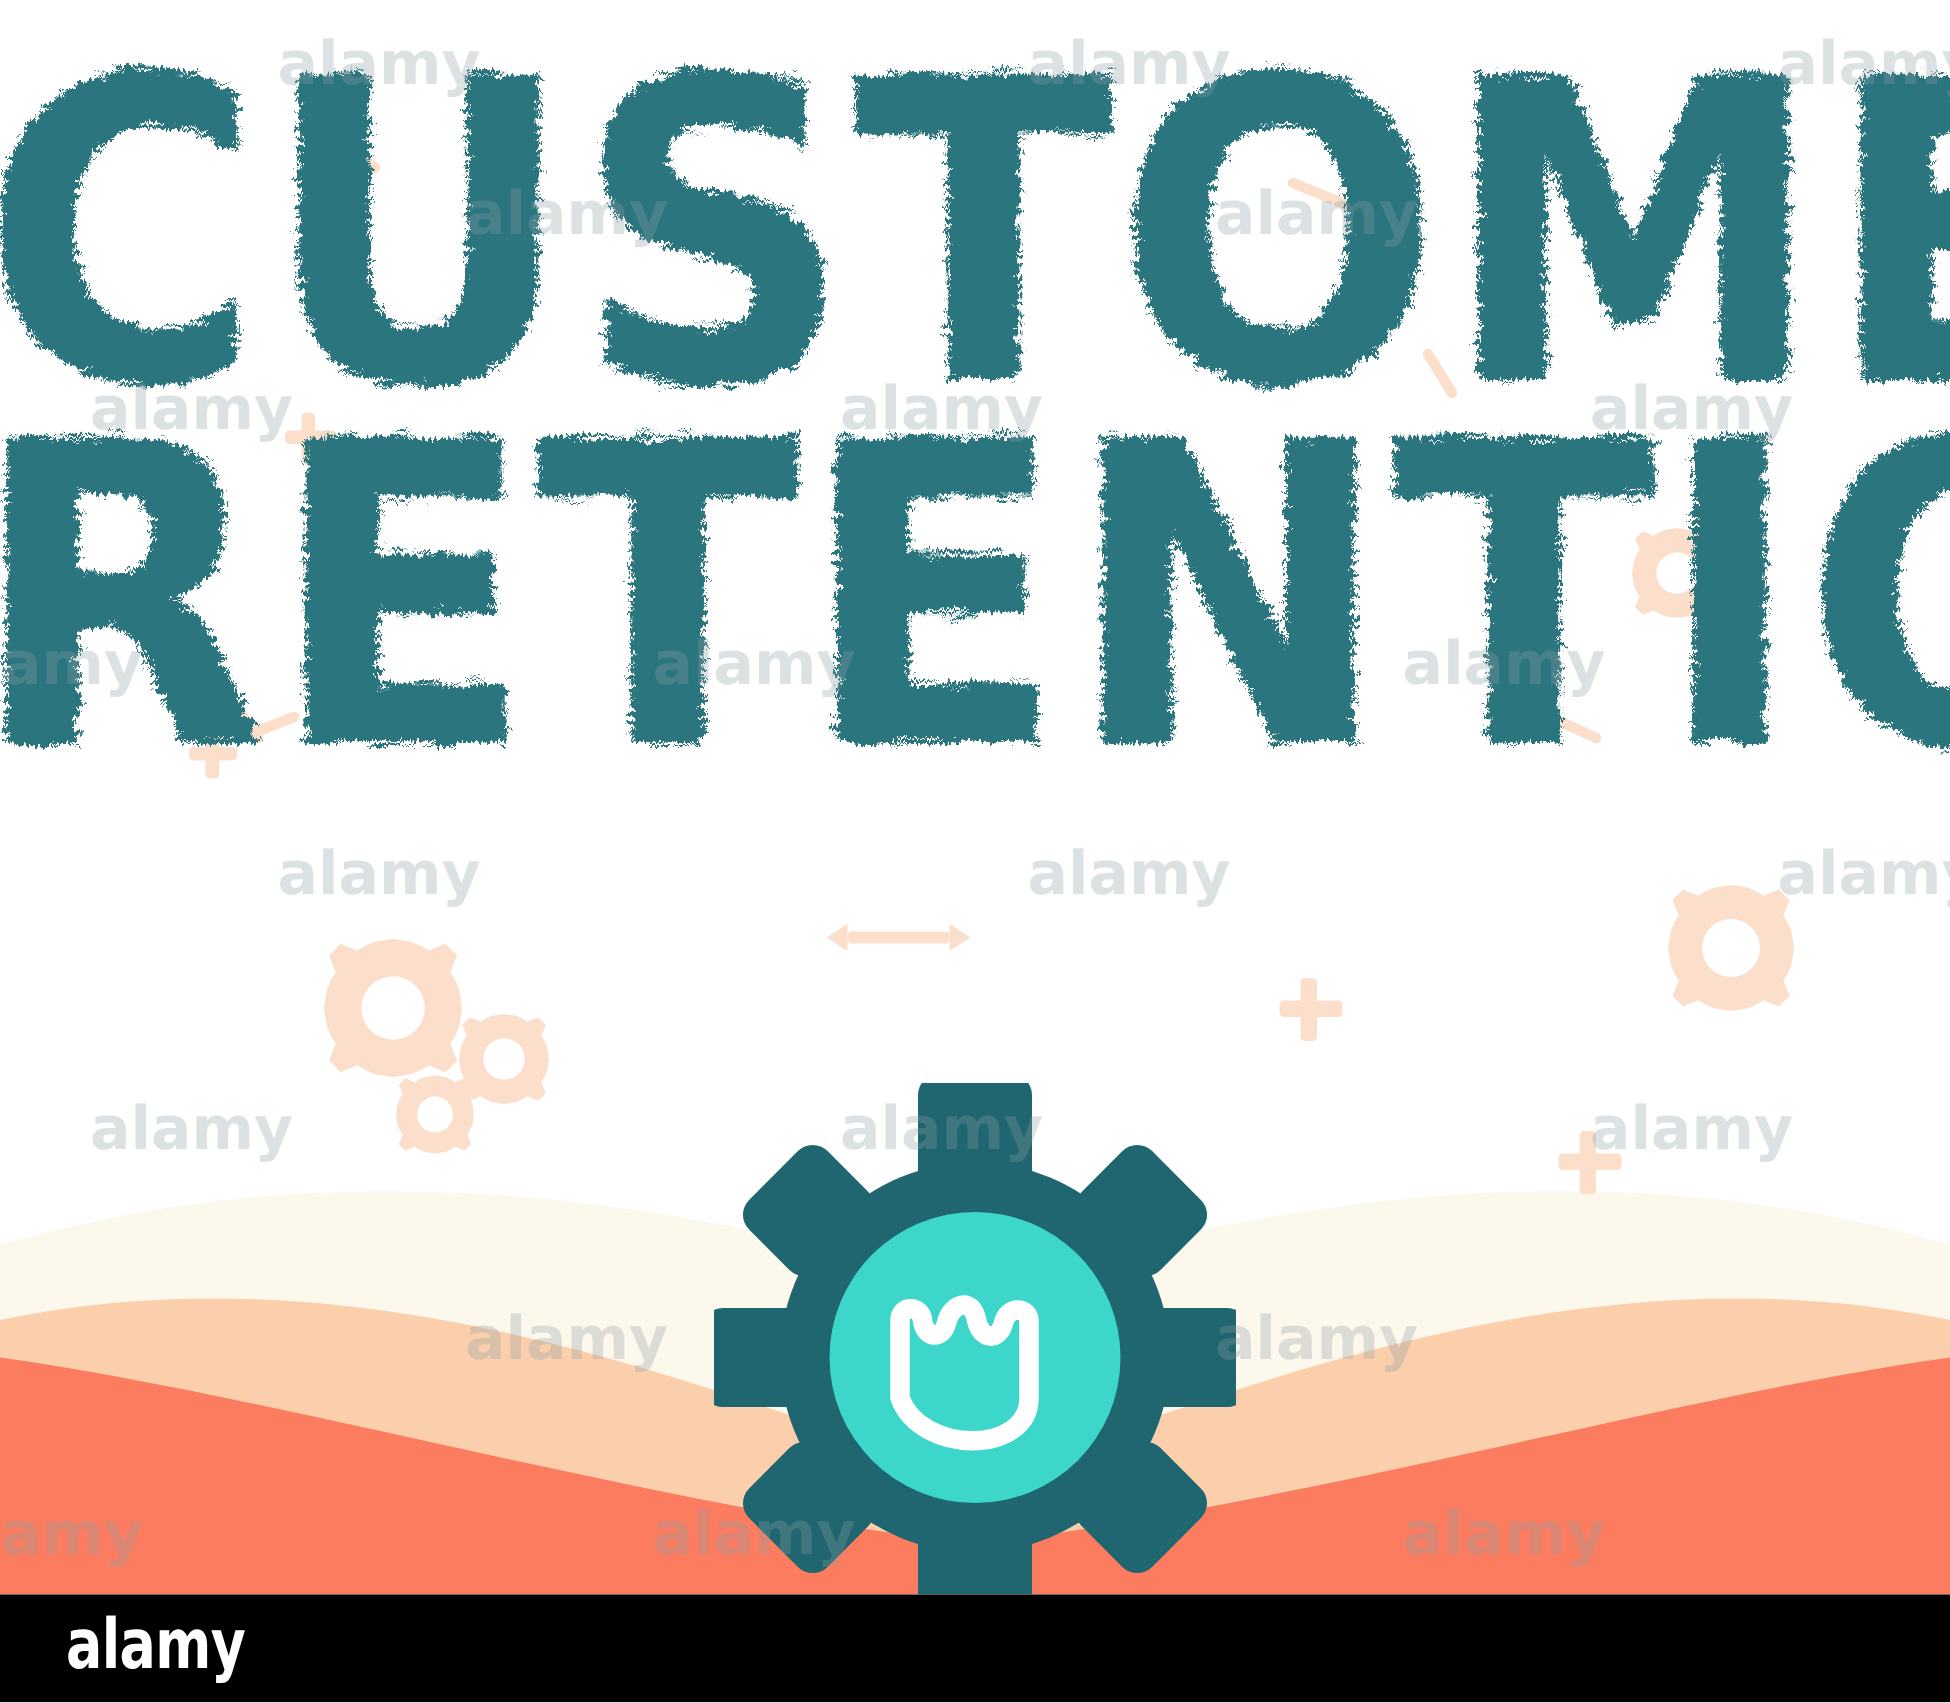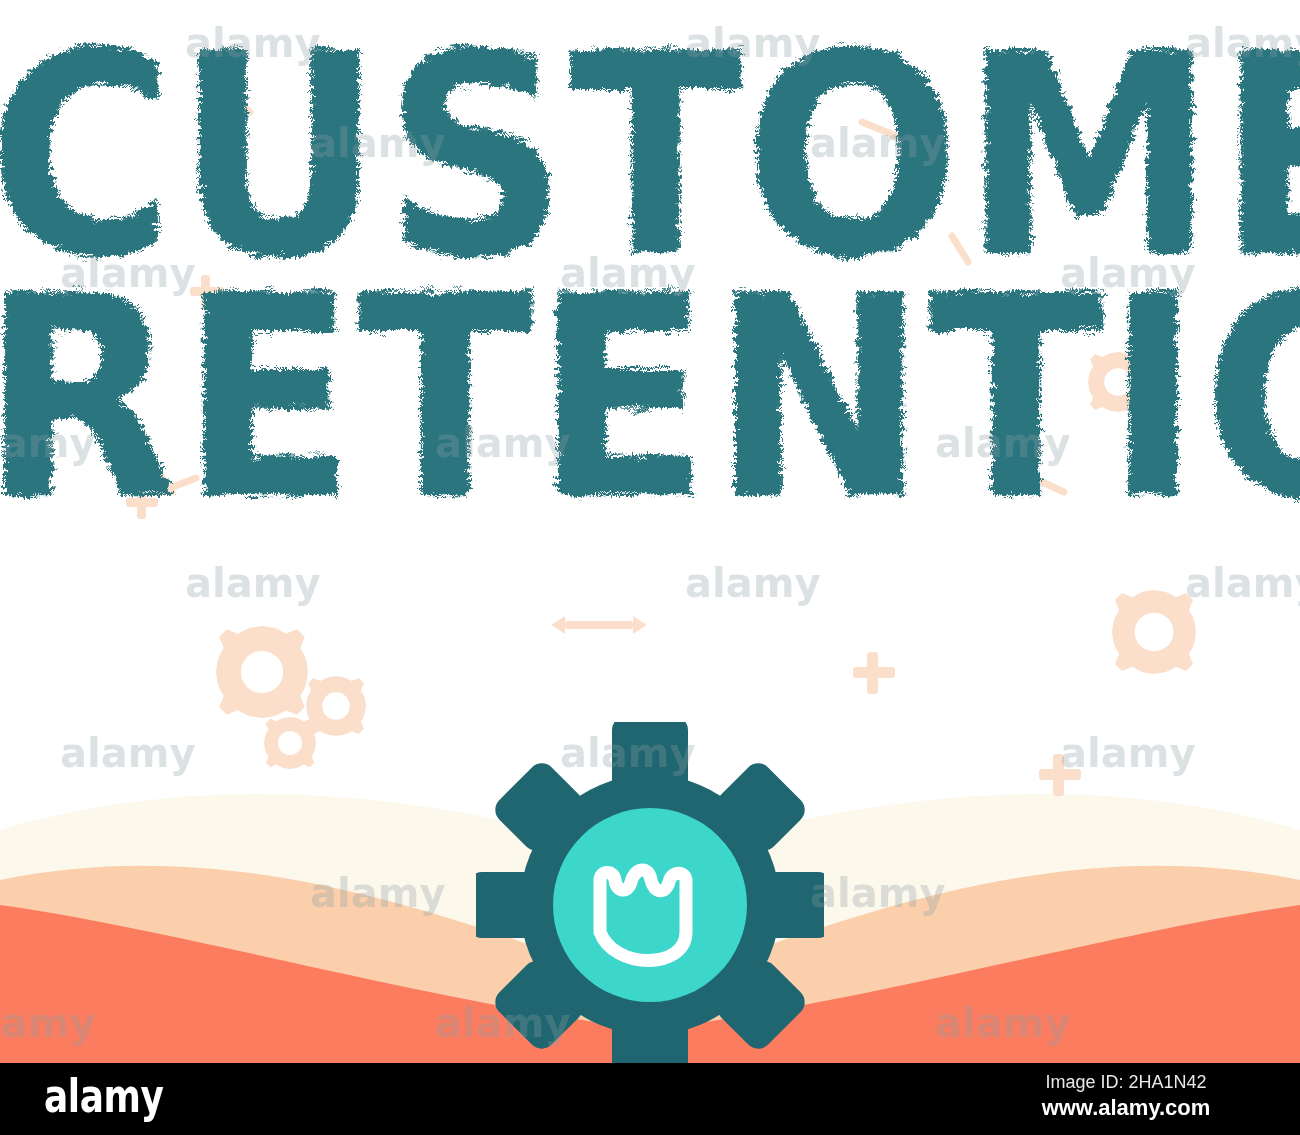--- a/index.html
+++ b/index.html
@@ -311,19 +311,15 @@
       <span class="wm" style="left:935px; top:1000px;">alamy</span>
       <span class="wm" style="left:185px; top:20px;">alamy</span>
       <span class="wm" style="left:685px; top:20px;">alamy</span>
       <span class="wm" style="left:1185px;top:20px;">alamy</span>
     </div>
 
   </div>
 
   <div class="footer-bar">
     <span class="footer-logo">alamy</span>
-    <div class="footer-right">
-      <span class="footer-imageid">Image ID: 2HA1N42</span>
-      <span class="footer-url">www.alamy.com</span>
-    </div>
   </div>
 
 </div>
 
 </body></html>

